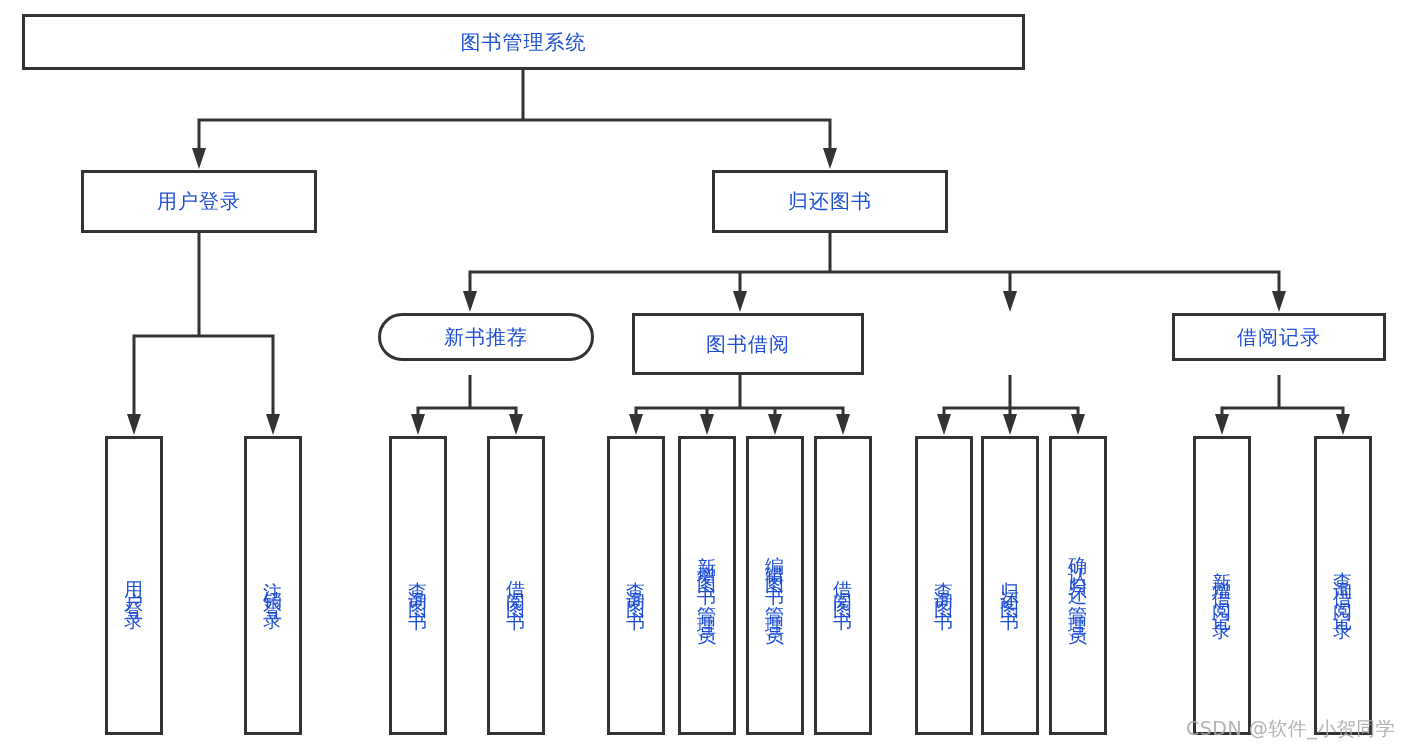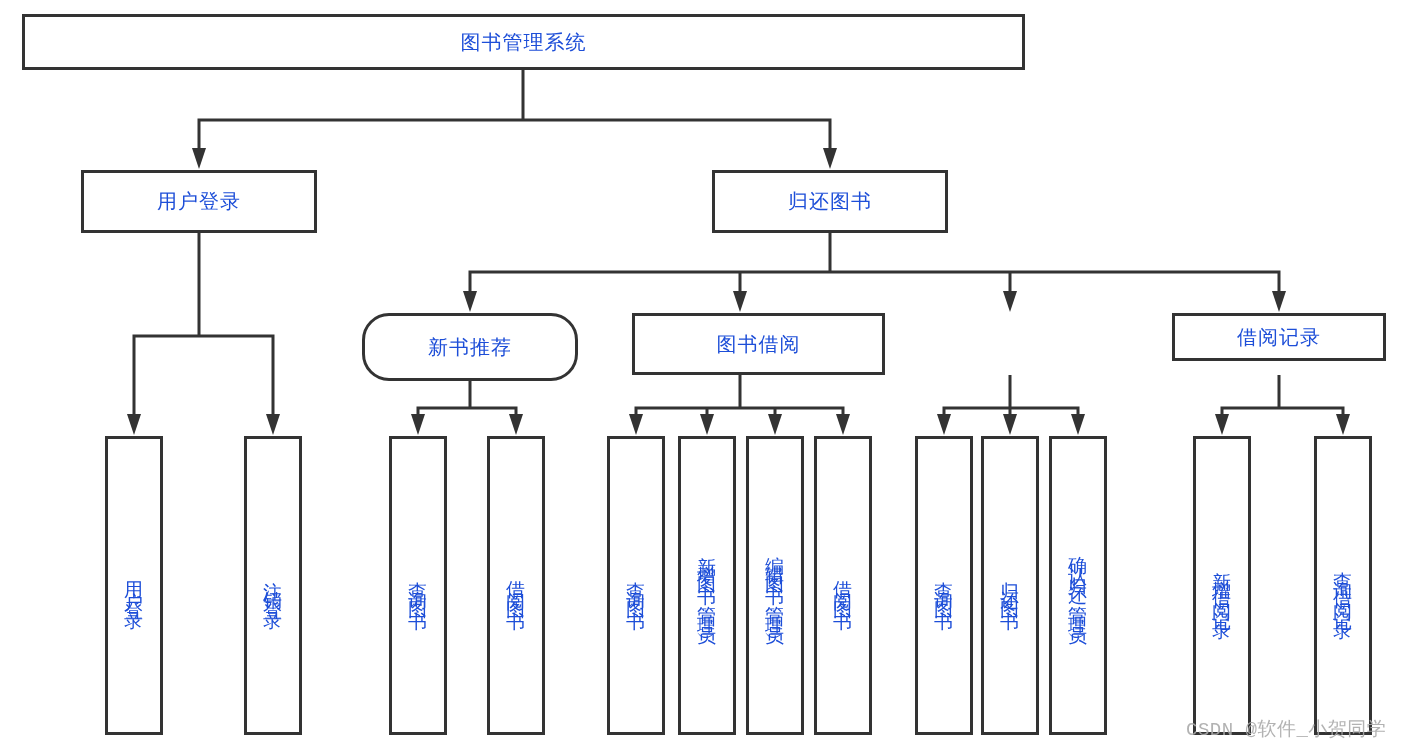--- a/index.html
+++ b/index.html
@@ -38,21 +38,20 @@
     text-align:center;
   }
   .watermark{
     position:absolute;
     z-index:2;
     left:1186px;top:716px;
     font-size:19px;
     color:rgba(170,170,170,0.9);
     white-space:nowrap;
     letter-spacing:0.5px;
-    font-family:Liberation Mono, monospace;
   }
 </style>
 </head>
 <body>
 
 <div class="canvas">
 
   <svg class="connectors" width="1405" height="747" viewBox="0 0 1405 747">
     <g stroke="#333333" stroke-width="3" fill="none">
 
@@ -91,22 +90,22 @@
       <polygon points="1215,414 1229,414 1222,435"></polygon>
       <polygon points="1336,414 1350,414 1343,435"></polygon>
     </g>
   </svg>
 
   <div class="node hbox" style="left:22px;top:14px;width:1003px;height:56px;">图书管理系统</div>
 
   <div class="node hbox" style="left:81px;top:170px;width:236px;height:63px;">用户登录</div>
   <div class="node hbox" style="left:712px;top:170px;width:236px;height:63px;">归还图书</div>
 
-  <div class="node hbox" style="left:362px;top:313px;width:216px;height:68px;border-radius:27px;">新书推荐</div>
-  <div class="node hbox" style="left:632px;top:313px;width:253px;height:62px;">图书借阅</div>
+  <div class="node hbox" style="left:378px;top:313px;width:216px;height:48px;border-radius:27px;">新书推荐</div>
+  <div class="node hbox" style="left:632px;top:313px;width:232px;height:62px;">图书借阅</div>
   <div class="node hbox" style="left:1172px;top:313px;width:214px;height:48px;">借阅记录</div>
 
   <div class="node vbox" style="left:105px;top:436px;width:58px;height:299px;">用户登录</div>
   <div class="node vbox" style="left:244px;top:436px;width:58px;height:299px;">注销登录</div>
 
   <div class="node vbox" style="left:389px;top:436px;width:58px;height:299px;">查询图书</div>
   <div class="node vbox" style="left:487px;top:436px;width:58px;height:299px;">借阅图书</div>
 
   <div class="node vbox" style="left:607px;top:436px;width:58px;height:299px;">查询图书</div>
   <div class="node vbox" style="left:678px;top:436px;width:58px;height:299px;">新增图书（管理员）</div>

